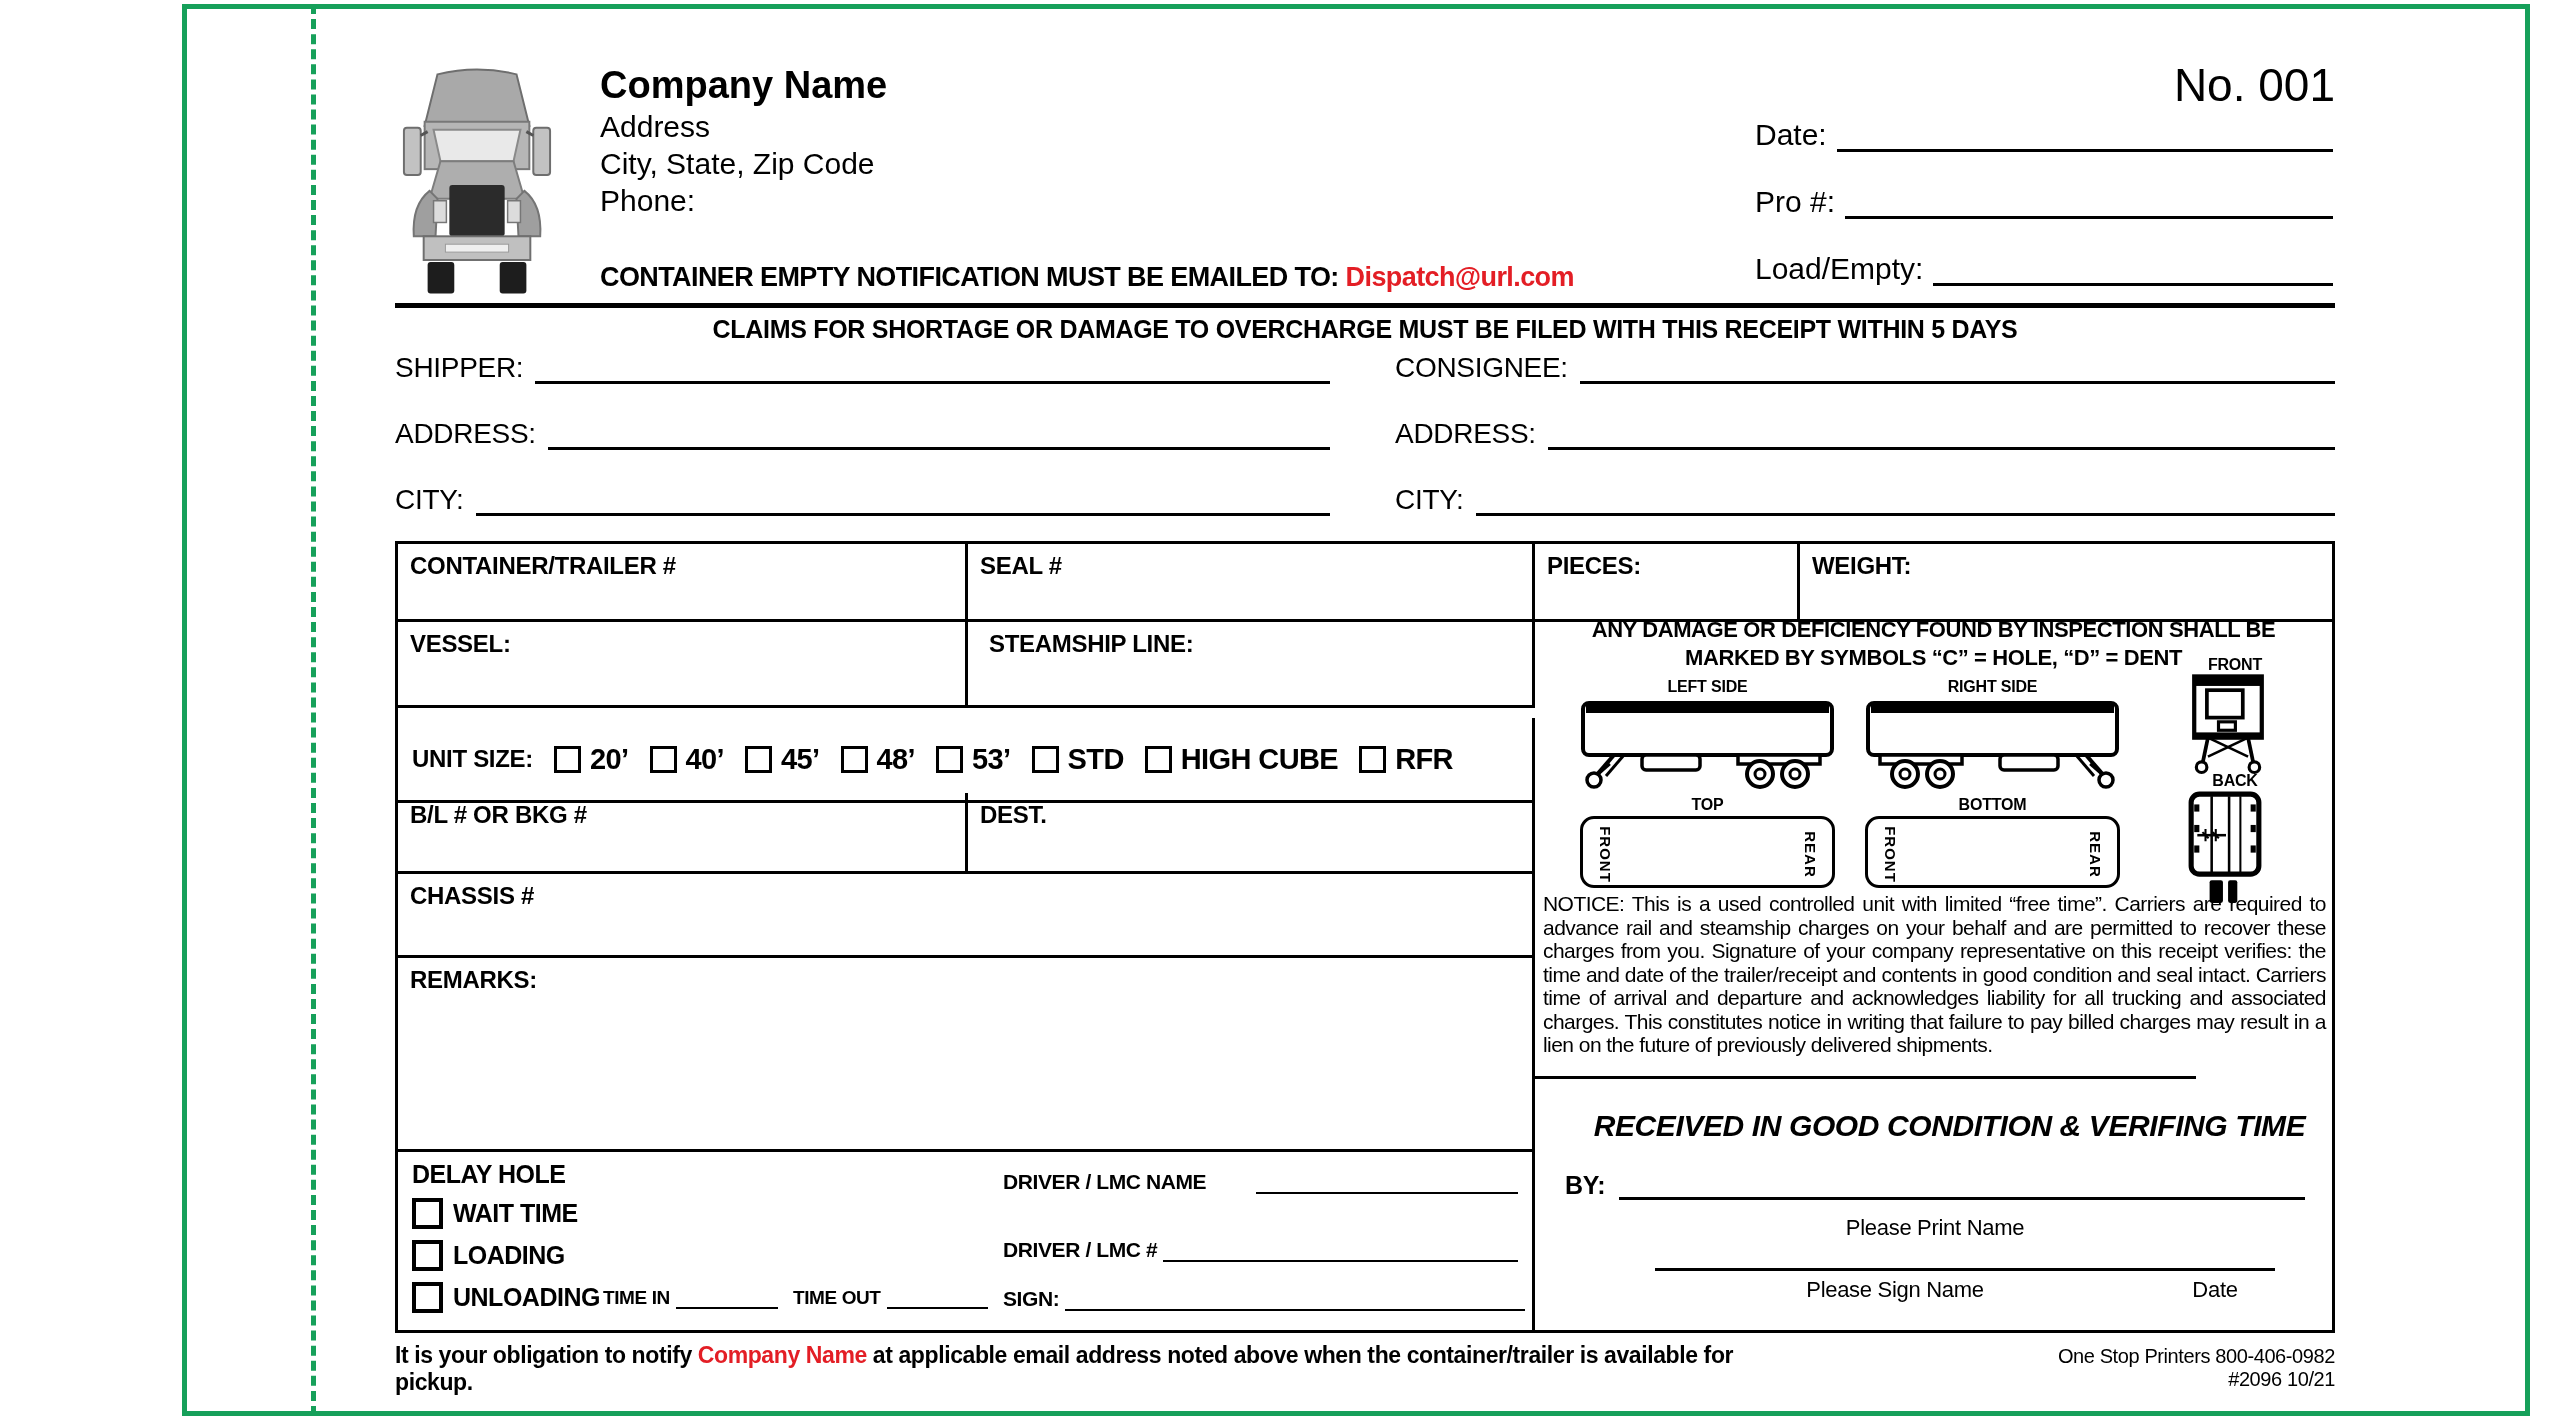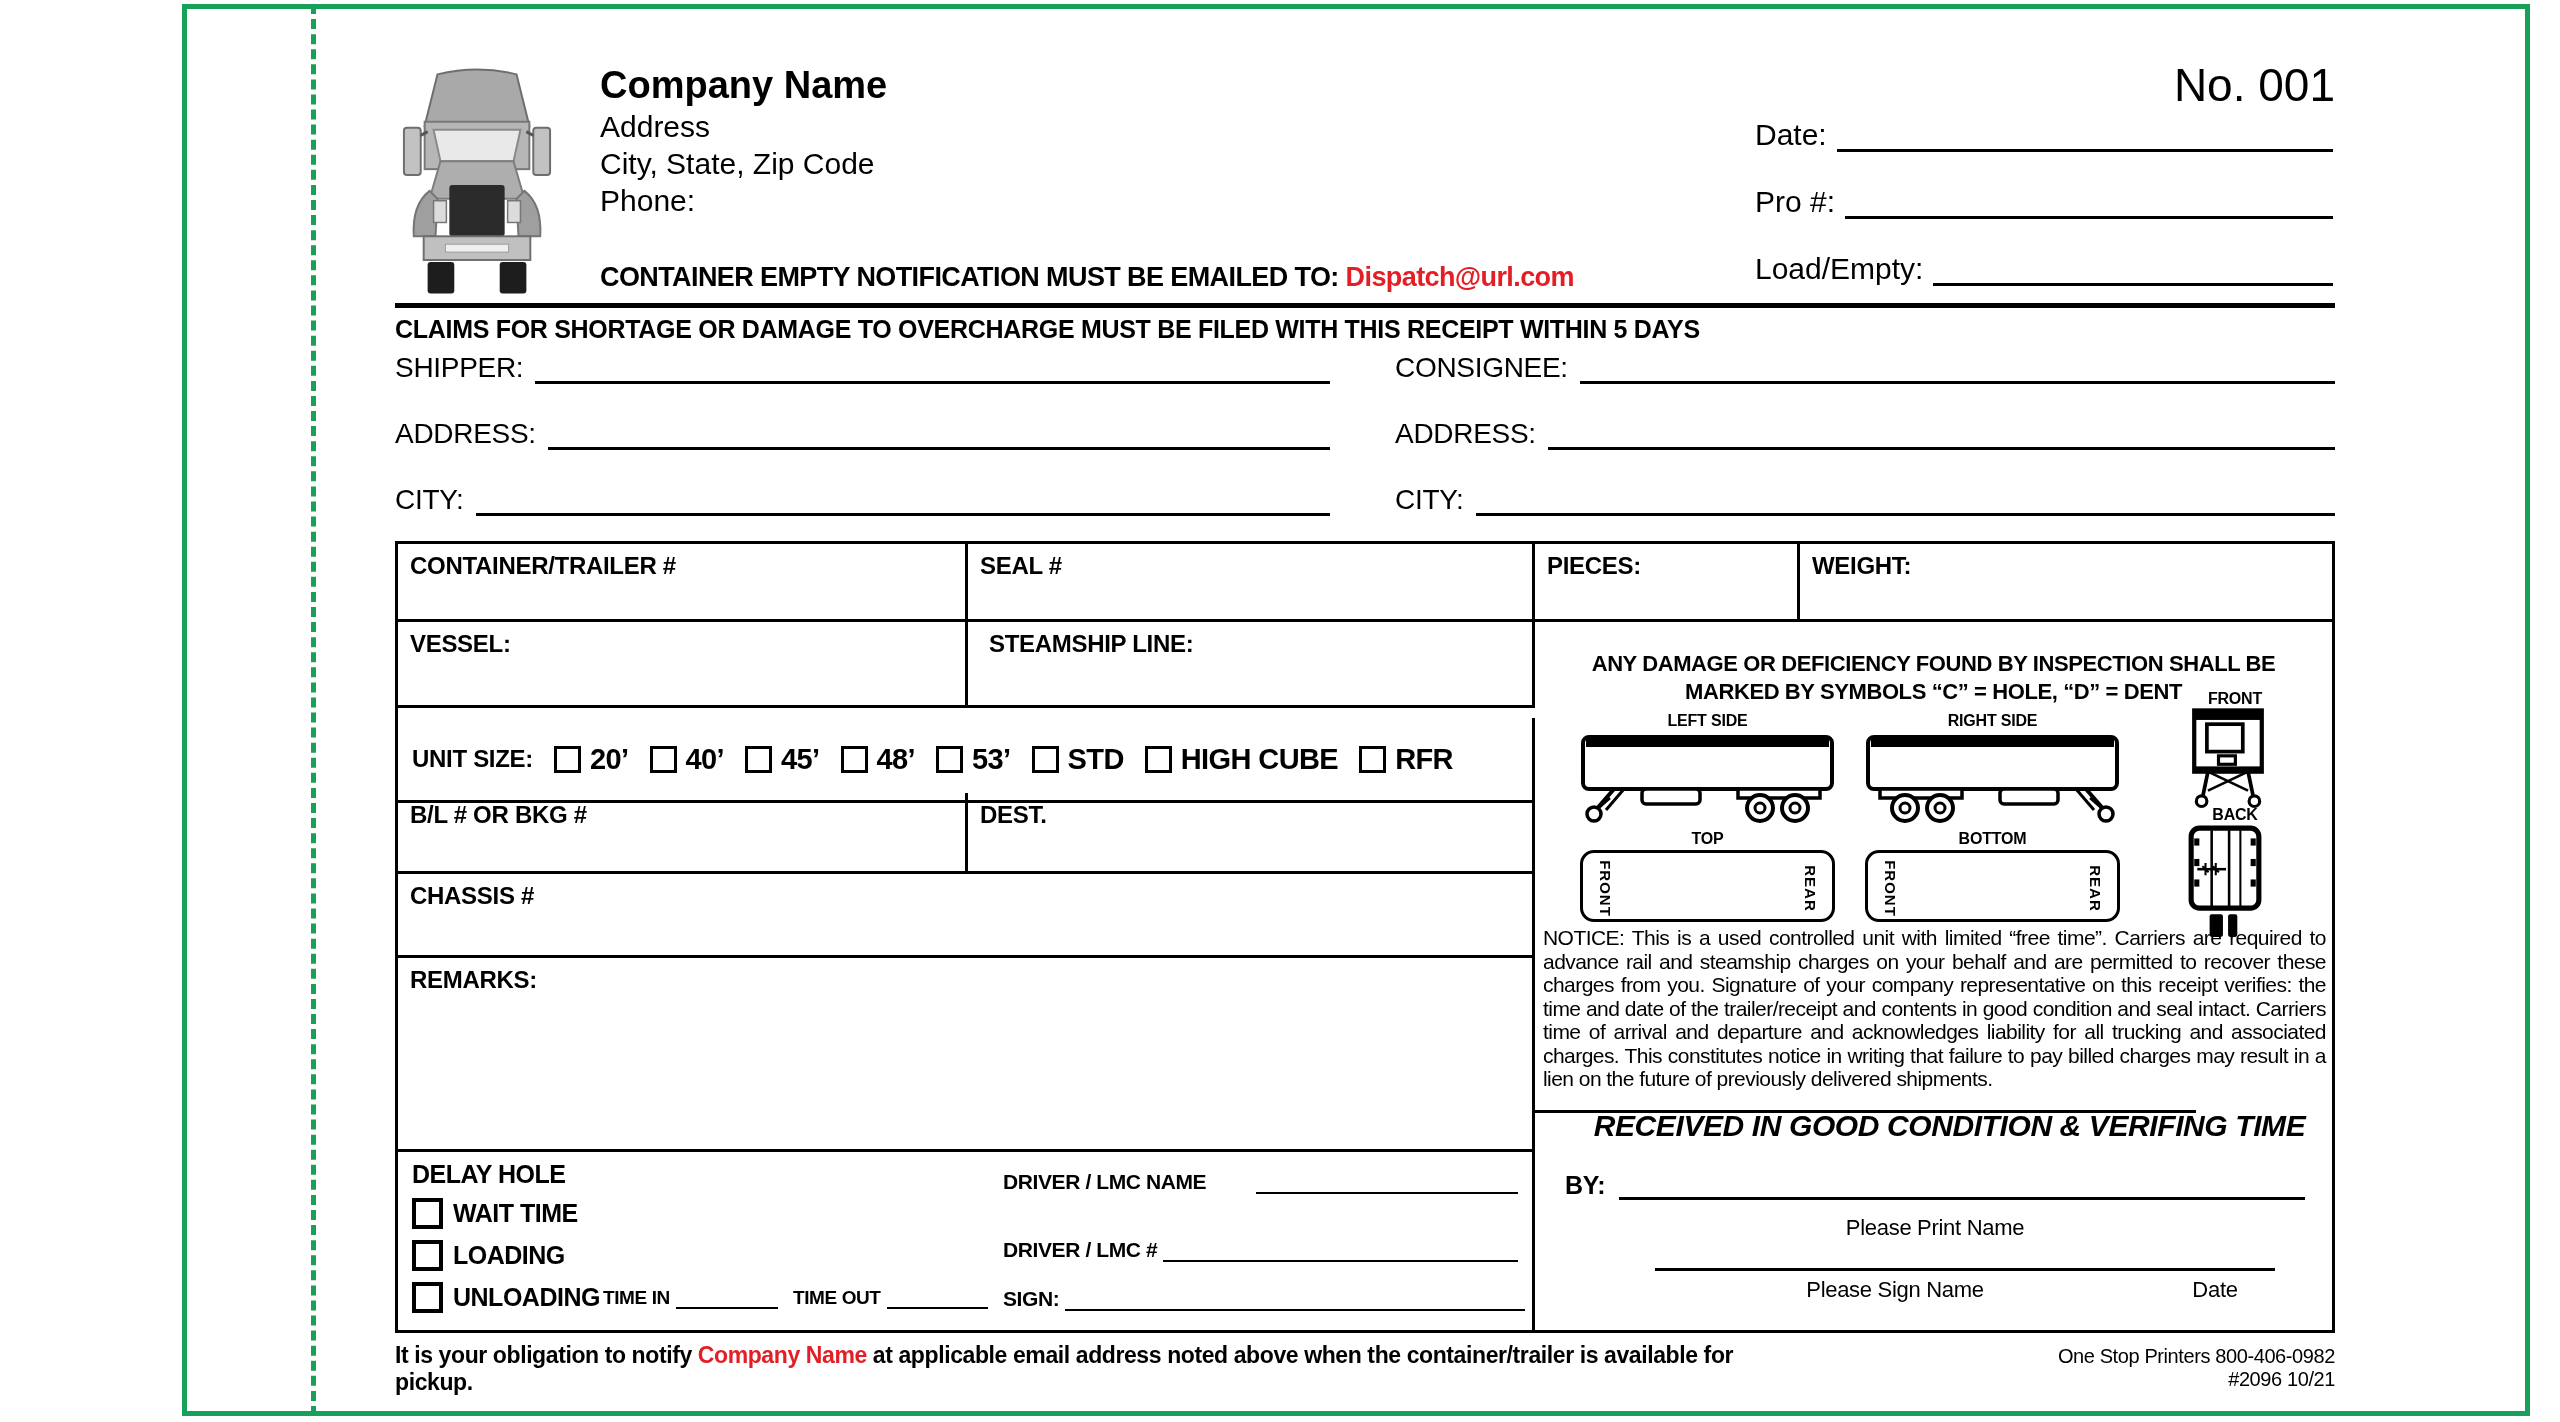--- a/index.html
+++ b/index.html
@@ -10,21 +10,21 @@
   .green-frame{left:182px;top:4px;width:2348px;height:1412px;border:5px solid #16a05a;box-sizing:border-box;}
   .perforation{left:311px;top:4px;height:1412px;width:0;border-left:5px dashed #16a05a;}
   
   .company-name{font-size:38px;font-weight:bold;line-height:46px;}
   .company-line{font-size:30px;line-height:37px;}
   .doc-number{font-size:46px;}
   .hdr-row{display:flex;align-items:flex-end;font-size:30px;}
   .hdr-row .wline{border-bottom:3px solid #000;flex:1;margin-left:10px;}
   .wline{display:inline-block;height:2px;}
   .thick-line{background:#000;height:5px;}
-  .claims{font-size:25px;font-weight:bold;text-align:left;letter-spacing:-0.3px;}
+  .claims{font-size:25px;font-weight:bold;text-align:center;letter-spacing:-0.3px;}
   .red{color:#e31e25;}
   .notif{font-size:27px;font-weight:bold;letter-spacing:-0.6px;}
   
   .party-row{display:flex;align-items:flex-end;font-size:28px;letter-spacing:-0.3px;}
   .party-row .wline{border-bottom:3px solid #000;flex:1;margin-left:12px;}
   
   .grid{left:395px;top:541px;width:1940px;height:792px;border:3px solid #000;box-sizing:border-box;}
   .cell{position:absolute;box-sizing:border-box;font-size:24px;font-weight:bold;padding:8px 12px;letter-spacing:-0.3px;}
   .br{border-right:3px solid #000;}
   .bb{border-bottom:3px solid #000;}
@@ -221,21 +221,21 @@
       <div class="mini-row" style="left:605px;top:86px;width:515px;font-size:21px;">
         <span>DRIVER / LMC #</span>
         <span class="wline" style="flex:1;"></span>
       </div>
       <div class="mini-row" style="left:605px;top:135px;width:522px;font-size:21px;">
         <span>SIGN:</span>
         <span class="wline" style="flex:1;"></span>
       </div>
     </div>
 
-    <div class="cell bb" style="left:1137px;top:94px;width:661px;height:475px;padding:0;font-weight:normal;">
+    <div class="cell bb" style="left:1137px;top:60px;width:661px;height:475px;padding:0;font-weight:normal;">
       <div class="abs dmg-head" style="left:0;top:12px;width:797px;">ANY DAMAGE OR DEFICIENCY FOUND BY INSPECTION SHALL BE</div>
       <div class="abs dmg-head" style="left:0;top:40px;width:797px;">MARKED BY SYMBOLS “C” = HOLE, “D” = DENT</div>
 
       <div class="diagram-lbl" style="left:45px;top:74px;width:255px;">LEFT SIDE</div>
       <div class="diagram-lbl" style="left:330px;top:74px;width:255px;">RIGHT SIDE</div>
       <div class="diagram-lbl" style="left:635px;top:52px;width:130px;">FRONT</div>
 
       <div class="abs" style="left:45px;top:94px;">
         <svg viewBox="0 0 255 92" width="255" height="92">
           <rect x="3" y="5" width="249" height="52" rx="6" fill="#fff" stroke="#000" stroke-width="4"></rect>

